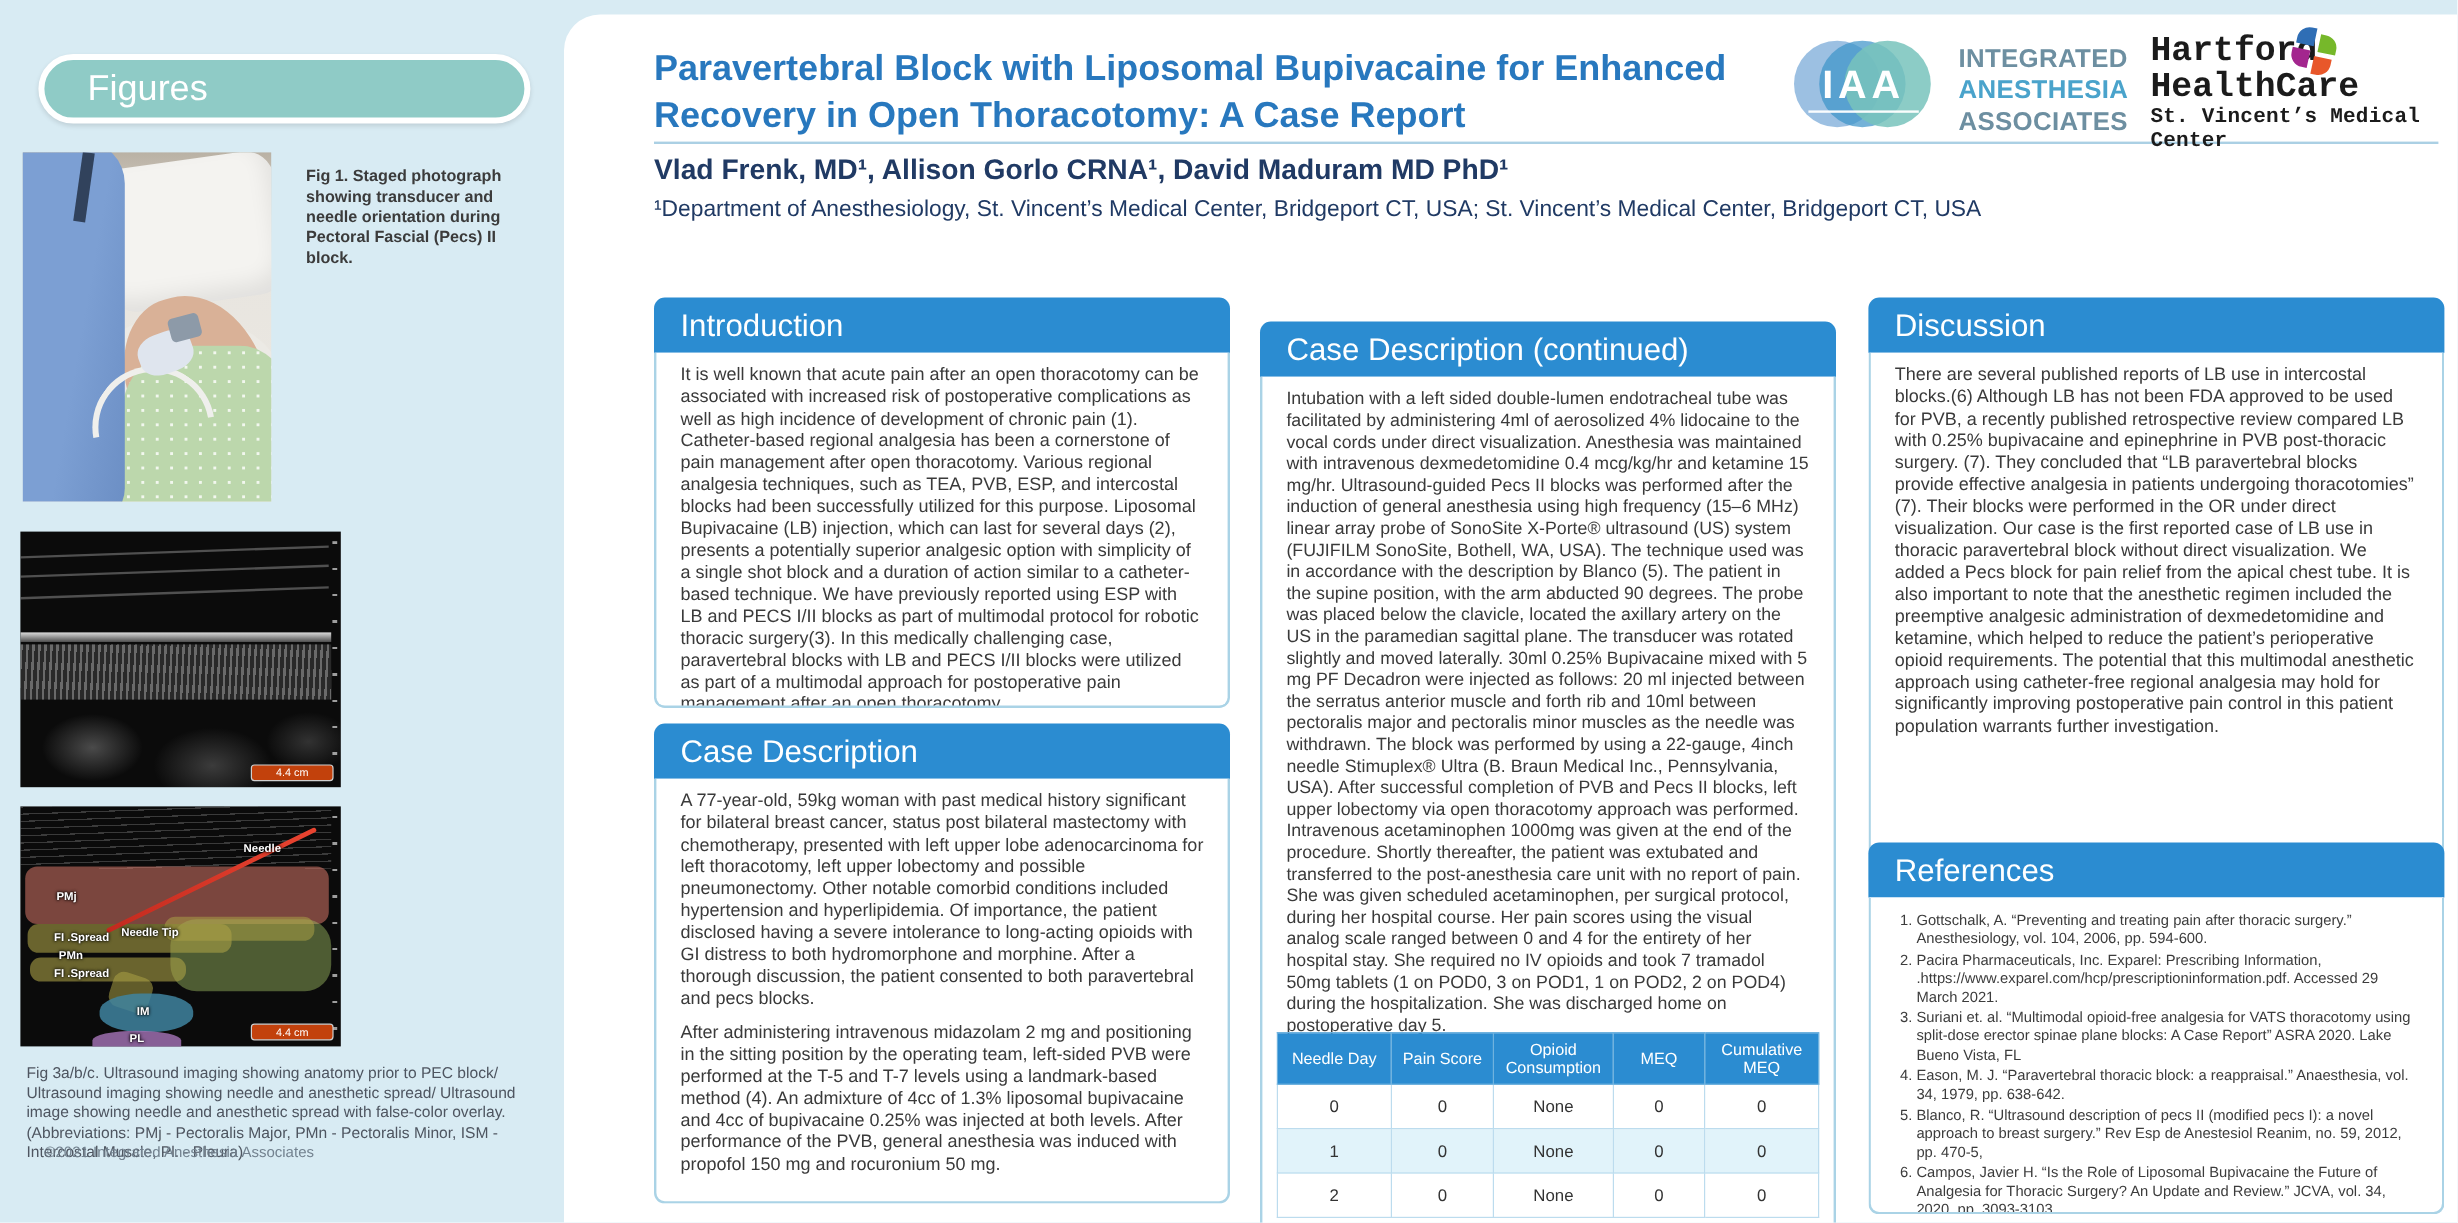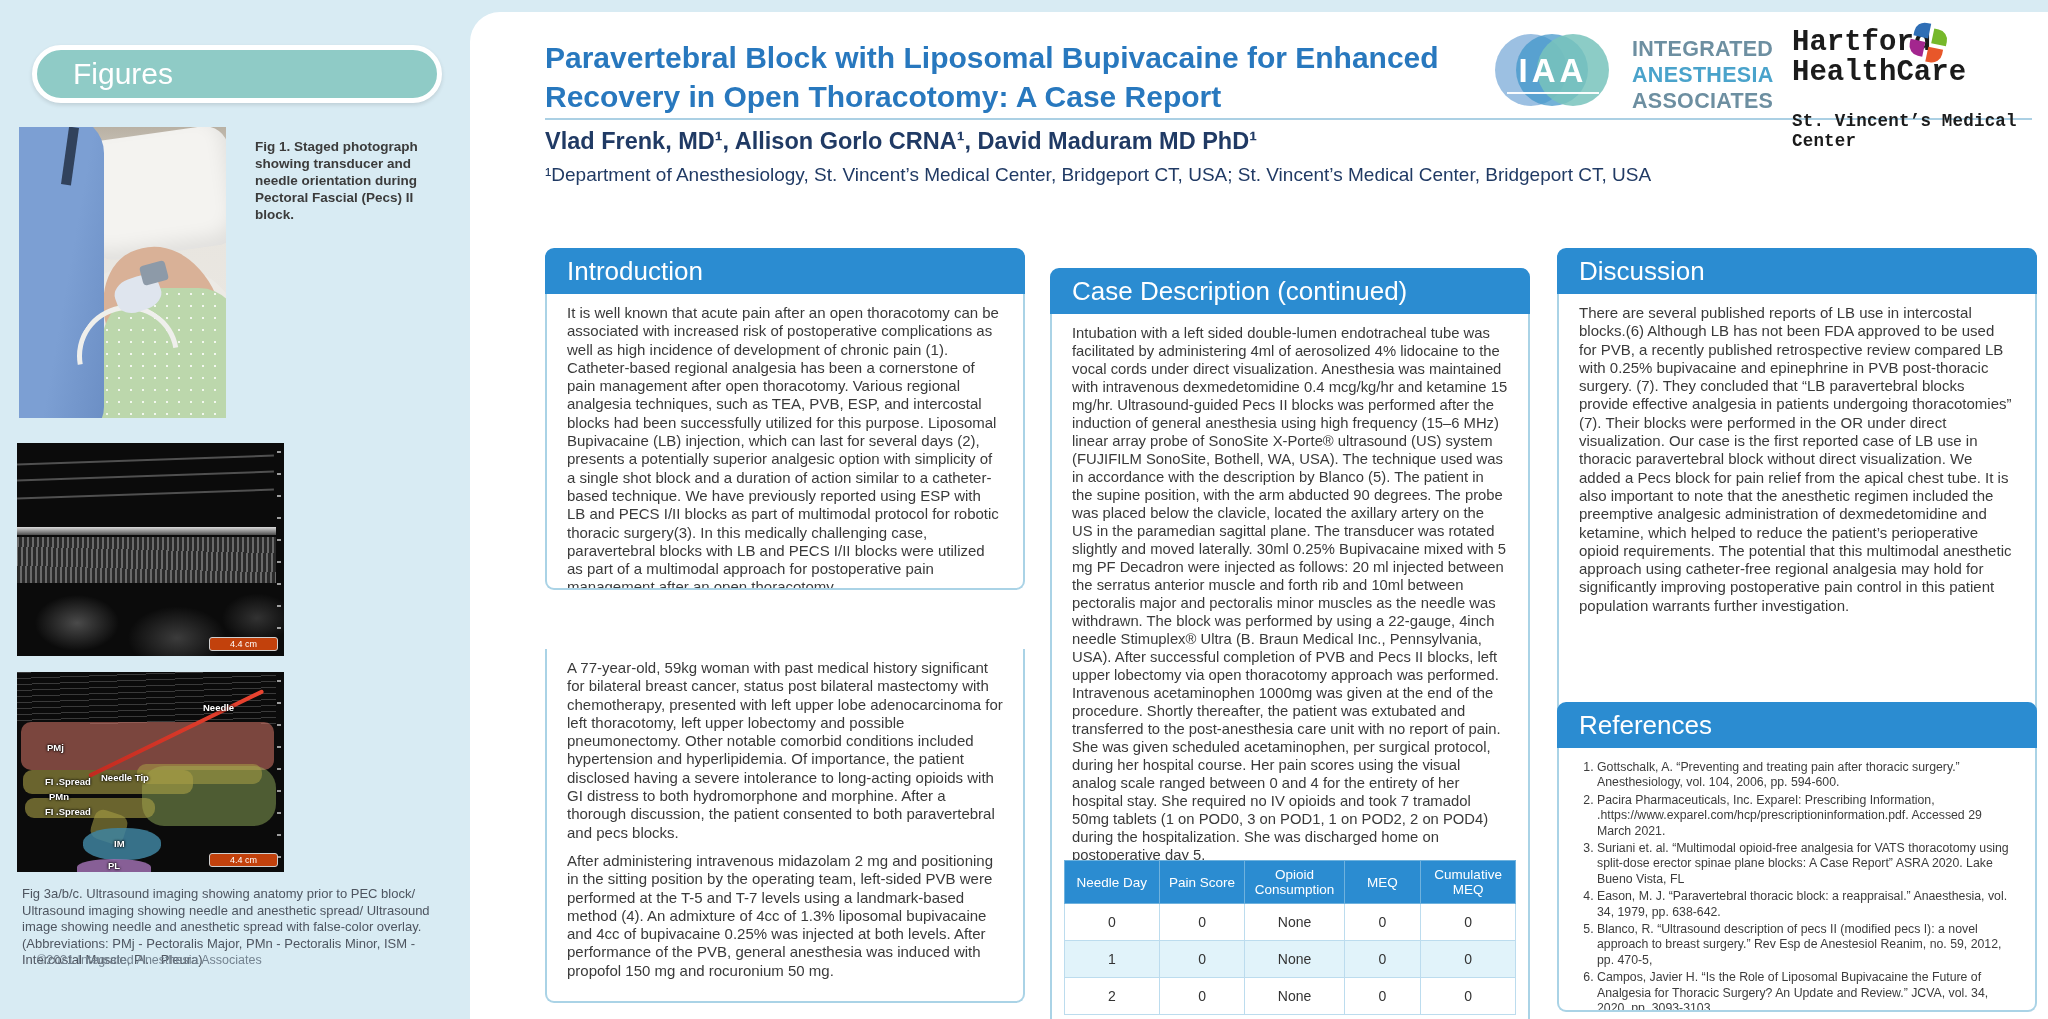--- a/index.html
+++ b/index.html
@@ -21,21 +21,21 @@
   .iaa-c3{left:42px;background:rgba(120,195,188,.85);}
   .iaa-acronym{position:absolute;left:6px;top:22px;width:104px;text-align:center;font-size:33px;font-weight:700;color:#ffffff;letter-spacing:4px;}
   .iaa-underline{position:absolute;left:12px;top:62px;width:92px;height:2px;background:rgba(255,255,255,.95);}
   .iaa-words{position:absolute;left:137px;top:6px;font-size:21.5px;font-weight:700;line-height:26px;letter-spacing:.3px;}
   .iaa-w1,.iaa-w3{color:#6d8fa1;}
   .iaa-w2{color:#4aa3cb;}
 
   
   .hhc{position:absolute;left:1322px;top:16px;width:256px;font-family:Liberation Mono, monospace;color:#1b1b1b;}
   .hhc-l1,.hhc-l2{font-size:29px;font-weight:700;line-height:30px;}
-  .hhc-sub{font-size:17.5px;font-weight:700;margin-top:23px;letter-spacing:.2px;}
+  .hhc-sub{font-size:17.5px;font-weight:700;margin-top:0;letter-spacing:.2px;}
   .pin{position:absolute;left:118px;top:-4px;width:40px;height:40px;transform:rotate(12deg);}
   .pin div{position:absolute;width:15px;height:15px;}
   .pin-b{left:2px;top:0;background:#2f6eb5;border-radius:70% 0 0 0;}
   .pin-g{left:21px;top:4px;background:#76b82a;border-radius:0 70% 0 0;}
   .pin-m{left:0;top:19px;background:#a3268e;border-radius:0 0 0 70%;}
   .pin-o{left:19px;top:23px;background:#e8572a;border-radius:0 0 70% 0;}
 
   
   .panel{position:absolute;width:480px;}
   .panel-h{height:46px;background:#2b8cd1;border-radius:9px 9px 0 0;color:#fff;font-size:26px;font-weight:500;line-height:47px;padding-left:22px;}
@@ -199,20 +199,21 @@
       <div class="hhc-l2">HealthCare</div>
       <div class="hhc-sub">St. Vincent’s Medical Center</div>
     </div>
 
     <section class="panel p-intro">
       <div class="panel-h">Introduction</div>
       <div class="panel-b body-text">It is well known that acute pain after an open thoracotomy can be associated with increased risk of postoperative complications as well as high incidence of development of chronic pain (1). Catheter-based regional analgesia has been a cornerstone of pain management after open thoracotomy. Various regional analgesia techniques, such as TEA, PVB, ESP, and intercostal blocks had been successfully utilized for this purpose. Liposomal Bupivacaine (LB) injection, which can last for several days (2), presents a potentially superior analgesic option with simplicity of a single shot block and a duration of action similar to a catheter-based technique. We have previously reported using ESP with LB and PECS I/II blocks as part of multimodal protocol for robotic thoracic surgery(3). In this medically challenging case, paravertebral blocks with LB and PECS I/II blocks were utilized as part of a multimodal approach for postoperative pain management after an open thoracotomy.</div>
     </section>
 
     <section class="panel p-case">
+      <div class="panel-h">Case Description</div>
       <div class="panel-b body-text">
         <p>A 77-year-old, 59kg woman with past medical history significant for bilateral breast cancer, status post bilateral mastectomy with chemotherapy, presented with left upper lobe adenocarcinoma for left thoracotomy, left upper lobectomy and possible pneumonectomy. Other notable comorbid conditions included hypertension and hyperlipidemia. Of importance, the patient disclosed having a severe intolerance to long-acting opioids with GI distress to both hydromorphone and morphine. After a thorough discussion, the patient consented to both paravertebral and pecs blocks.</p>
         <p>After administering intravenous midazolam 2 mg and positioning in the sitting position by the operating team, left-sided PVB were performed at the T-5 and T-7 levels using a landmark-based method (4). An admixture of 4cc of 1.3% liposomal bupivacaine and 4cc of bupivacaine 0.25% was injected at both levels. After performance of the PVB, general anesthesia was induced with propofol 150 mg and rocuronium 50 mg.</p>
       </div>
     </section>
 
     <section class="panel p-cont">
       <div class="panel-h">Case Description (continued)</div>
       <div class="panel-b">
         <span>Intubation with a left sided double-lumen endotracheal tube was facilitated by administering 4ml of aerosolized 4% lidocaine to the vocal cords under direct visualization. Anesthesia was maintained with intravenous dexmedetomidine 0.4 mcg/kg/hr and ketamine 15 mg/hr. Ultrasound-guided Pecs II blocks was performed after the induction of general anesthesia using high frequency (15–6 MHz) linear array probe of SonoSite X-Porte® ultrasound (US) system (FUJIFILM SonoSite, Bothell, WA, USA). The technique used was in accordance with the description by Blanco (5). The patient in the supine position, with the arm abducted 90 degrees. The probe was placed below the clavicle, located the axillary artery on the US in the paramedian sagittal plane. The transducer was rotated slightly and moved laterally. 30ml 0.25% Bupivacaine mixed with 5 mg PF Decadron were injected as follows: 20 ml injected between the serratus anterior muscle and forth rib and 10ml between pectoralis major and pectoralis minor muscles as the needle was withdrawn. The block was performed by using a 22-gauge, 4inch needle Stimuplex® Ultra (B. Braun Medical Inc., Pennsylvania, USA). After successful completion of PVB and Pecs II blocks, left upper lobectomy via open thoracotomy approach was performed. Intravenous acetaminophen 1000mg was given at the end of the procedure. Shortly thereafter, the patient was extubated and transferred to the post-anesthesia care unit with no report of pain. She was given scheduled acetaminophen, per surgical protocol, during her hospital course. Her pain scores using the visual analog scale ranged between 0 and 4 for the entirety of her hospital stay. She required no IV opioids and took 7 tramadol 50mg tablets (1 on POD0, 3 on POD1, 1 on POD2, 2 on POD4) during the hospitalization. She was discharged home on postoperative day 5.</span>

